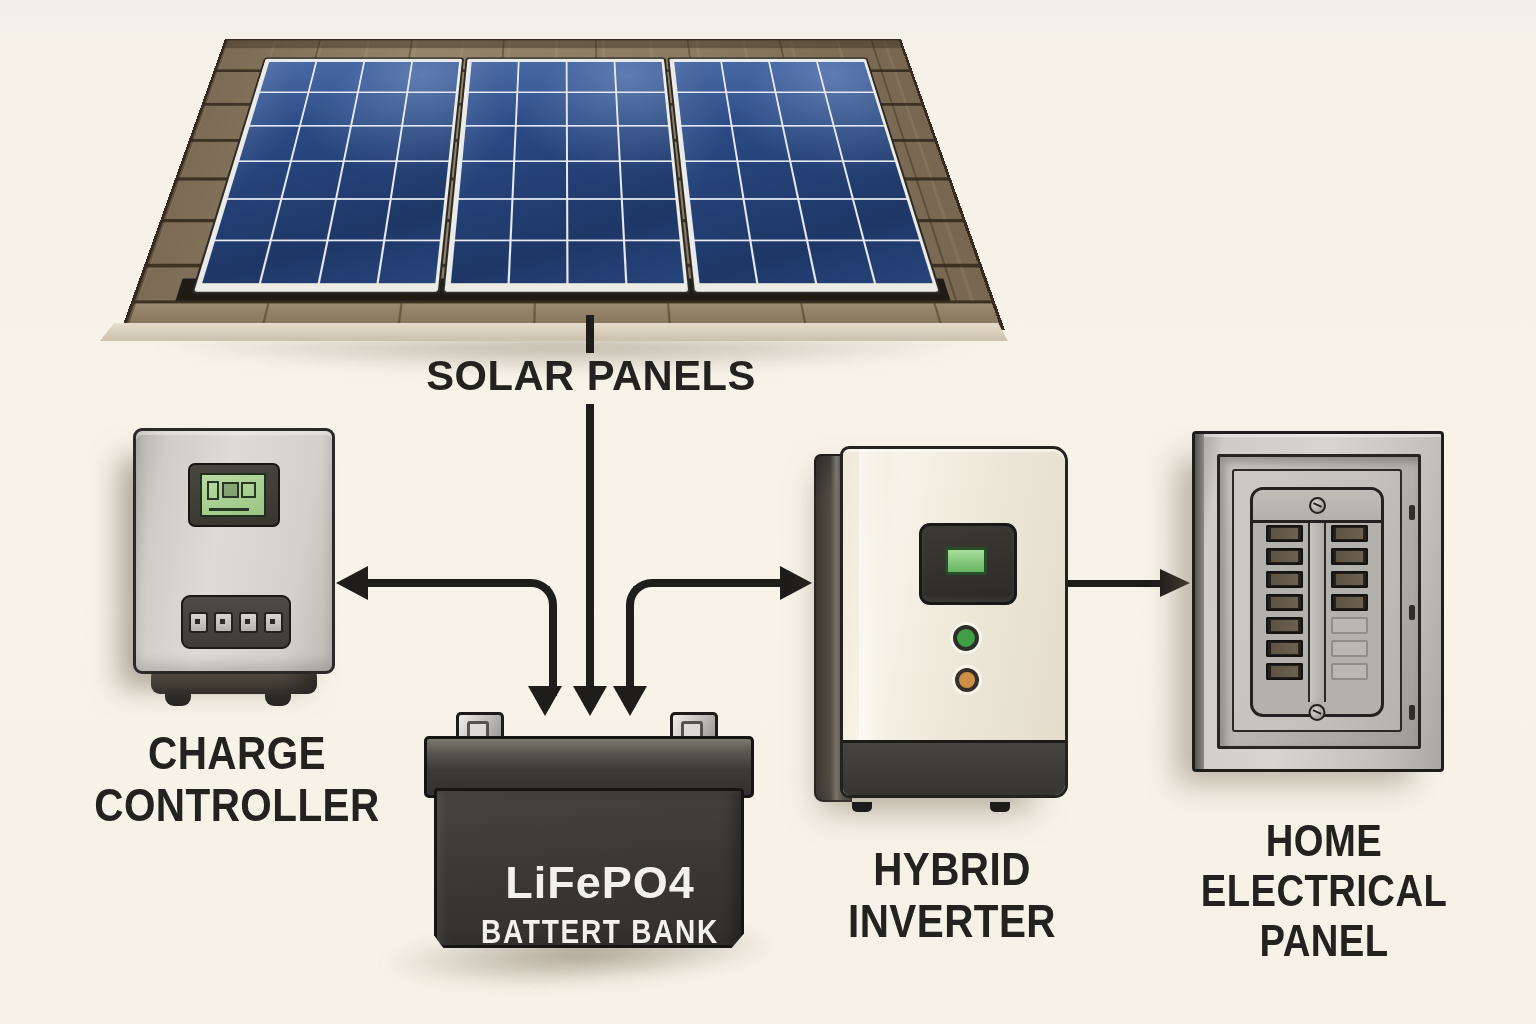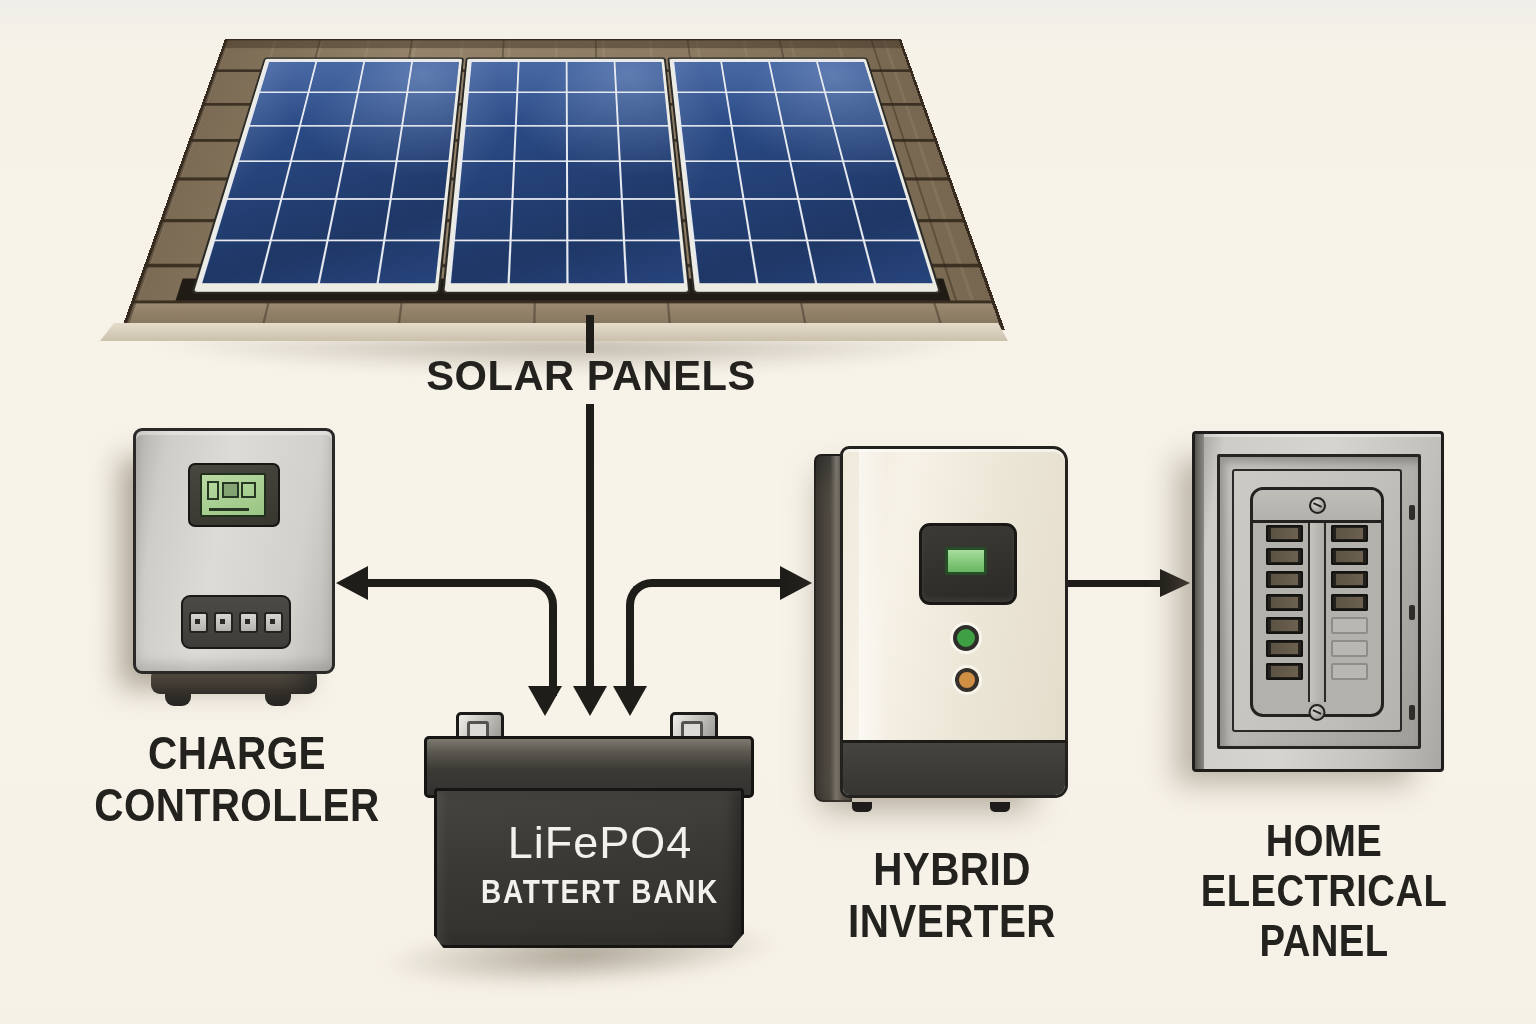--- a/index.html
+++ b/index.html
@@ -104,21 +104,21 @@
   .t1{left:28px;} .t2{left:242px;}
   .bat-lid{position:absolute;left:-4px;right:-4px;top:26px;height:56px;
     background:linear-gradient(180deg,#7d796f 0%,#5c5951 22%,#3c3a35 55%,#343230 100%);
     border:3px solid #161514;border-radius:5px;}
   .bat-body{position:absolute;left:6px;right:6px;top:78px;bottom:12px;
     background:linear-gradient(175deg,#46443f 0%,#3b3935 45%,#302f2b 100%);
     border:3px solid #161514;border-radius:4px 4px 10px 10px;
     clip-path:polygon(0 0,100% 0,100% 91%,96% 100%,3% 100%,0 92%);
     box-shadow:inset 5px 0 8px rgba(255,255,255,0.07), inset -8px 0 12px rgba(0,0,0,0.28);}
   .bat-text{position:absolute;left:12px;right:-10px;top:28px;text-align:center;color:#f2f1ec;}
-  .bat-line1{font-size:45px;font-weight:400;letter-spacing:1px;line-height:48px;}
+  .bat-line1{font-size:45px;font-weight:700;letter-spacing:1px;line-height:48px;margin-top:40px;}
   .bat-line2{font-size:33px;font-weight:700;letter-spacing:2px;margin-top:6px;transform:scaleX(0.85);transform-origin:50% 0;}
   
   .inverter{position:absolute;left:814px;top:446px;width:254px;height:366px;z-index:3;}
   .inv-side{position:absolute;left:0;top:8px;width:34px;height:344px;
     background:linear-gradient(90deg,#2d2c29 0%,#3c3b37 42%,#7b7972 60%,#4a4844 78%,#333230 100%);
     border:2px solid #1b1a18;border-radius:7px 0 0 9px;}
   .inv-body{position:absolute;left:26px;top:0;right:0;bottom:14px;overflow:hidden;
     background:linear-gradient(100deg,#efe9db 0%,#f7f2e7 24%,#ece6d7 58%,#e3dccb 100%);
     border:3px solid #23221f;border-radius:9px 15px 13px 9px;
     box-shadow:-28px 20px 32px -8px rgba(118,106,88,0.5), inset 0 3px 0 rgba(255,255,255,0.5);}

